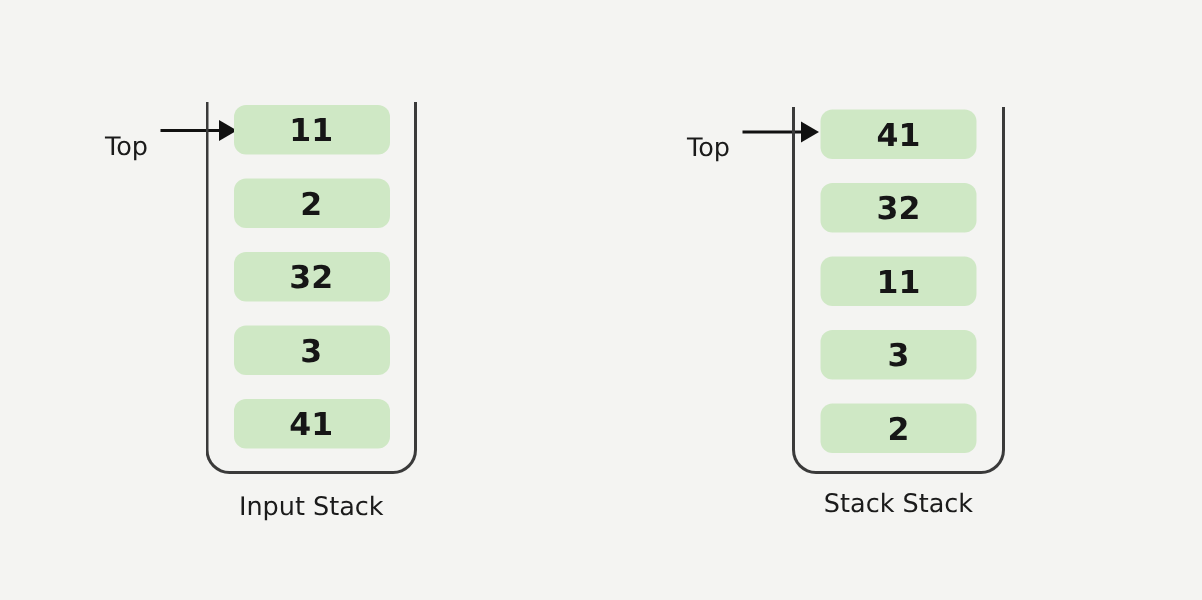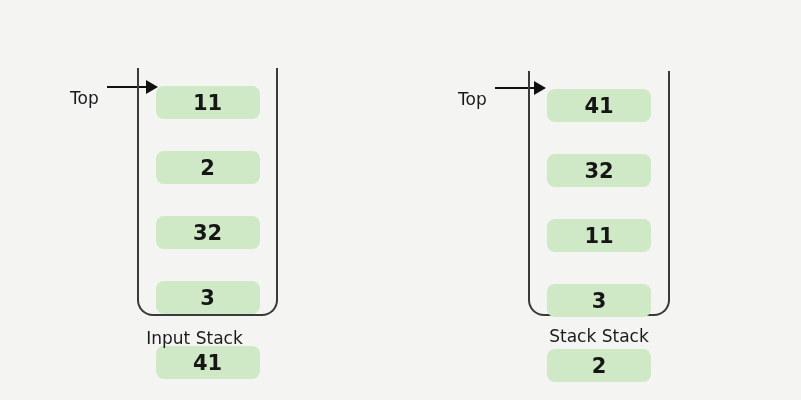--- a/index.html
+++ b/index.html
@@ -34,21 +34,20 @@
     padding-top:2px;
   }
   .stack-item{
     width:104px;height:33px;
     background:var(--box-fill);
     border-radius:8px;
     display:flex;align-items:center;justify-content:center;
     font-size:21px;font-weight:600;
     color:#161616;
     flex:0 0 auto;
-    margin-top:16px;
   }
   .stack-label{
     position:absolute;
     text-align:center;
     font-size:17px;
     font-weight:500;
     color:var(--text);
   }
   .top-label{
     position:absolute;
@@ -63,21 +62,21 @@
   }
   .arrow-head{
     position:absolute;
     width:0;height:0;
     border-top:7px solid transparent;
     border-bottom:7px solid transparent;
     border-left:12px solid var(--arrow);
   }
   
   .sg-input .stack-container{left:137px;top:68px;width:141px;height:248px;}
-  .sg-input .stack-label{left:124px;top:328px;width:141px;}
+  .sg-input .stack-label{left:137px;top:328px;width:141px;}
   .sg-input .top-label{left:70px;top:77px;}
   .sg-input .arrow-line{left:107px;top:86px;width:40px;}
   .sg-input .arrow-head{left:146px;top:80px;}
   
   .sg-output .stack-container{left:528px;top:71px;width:142px;height:245px;}
   .sg-output .stack-label{left:528px;top:326px;width:142px;}
   .sg-output .top-label{left:458px;top:78px;}
   .sg-output .arrow-line{left:495px;top:87px;width:40px;}
   .sg-output .arrow-head{left:534px;top:81px;}
 </style>

